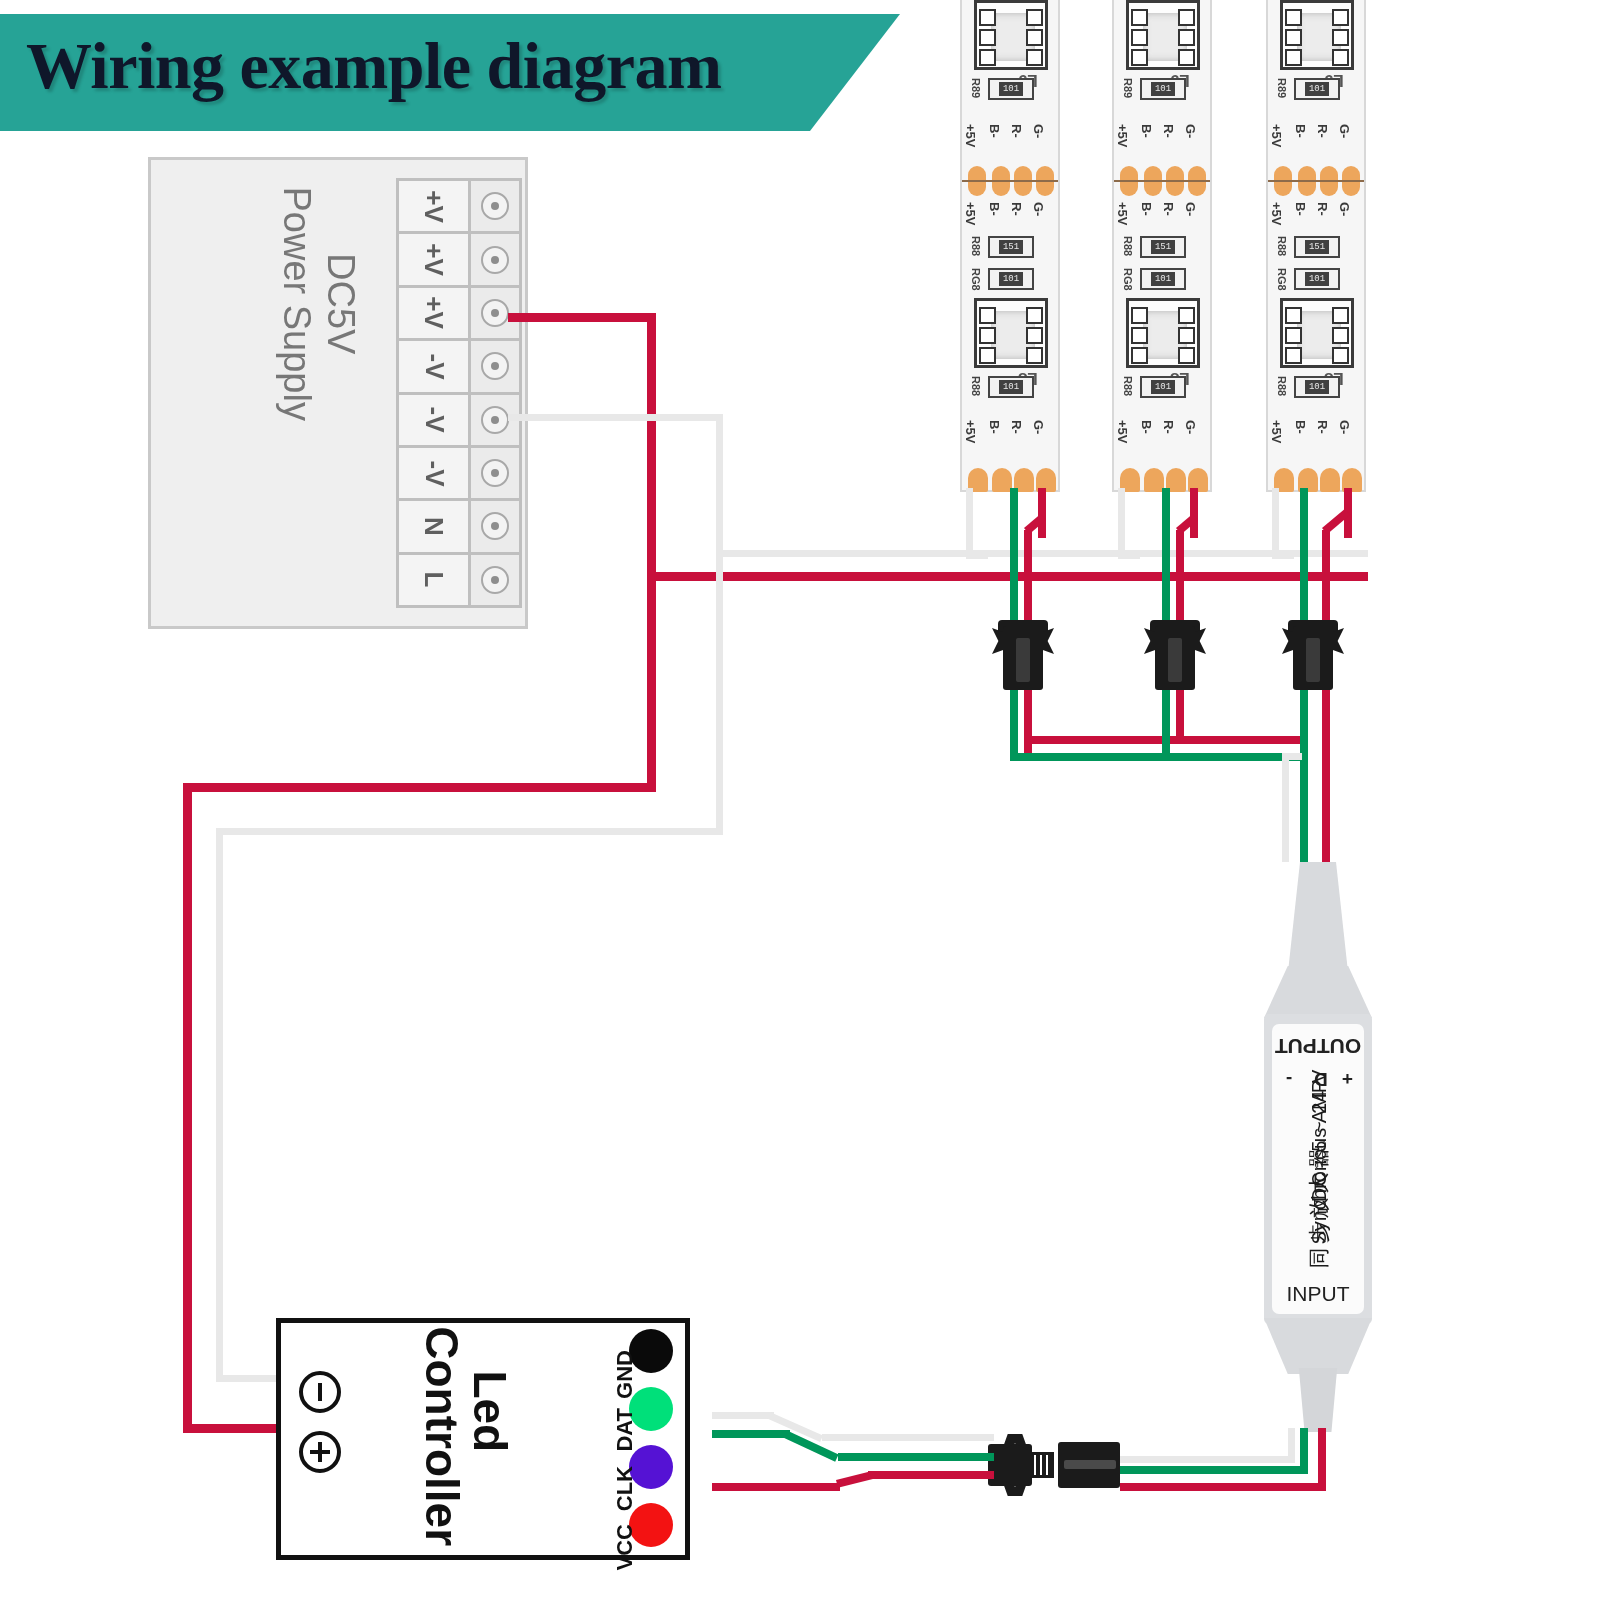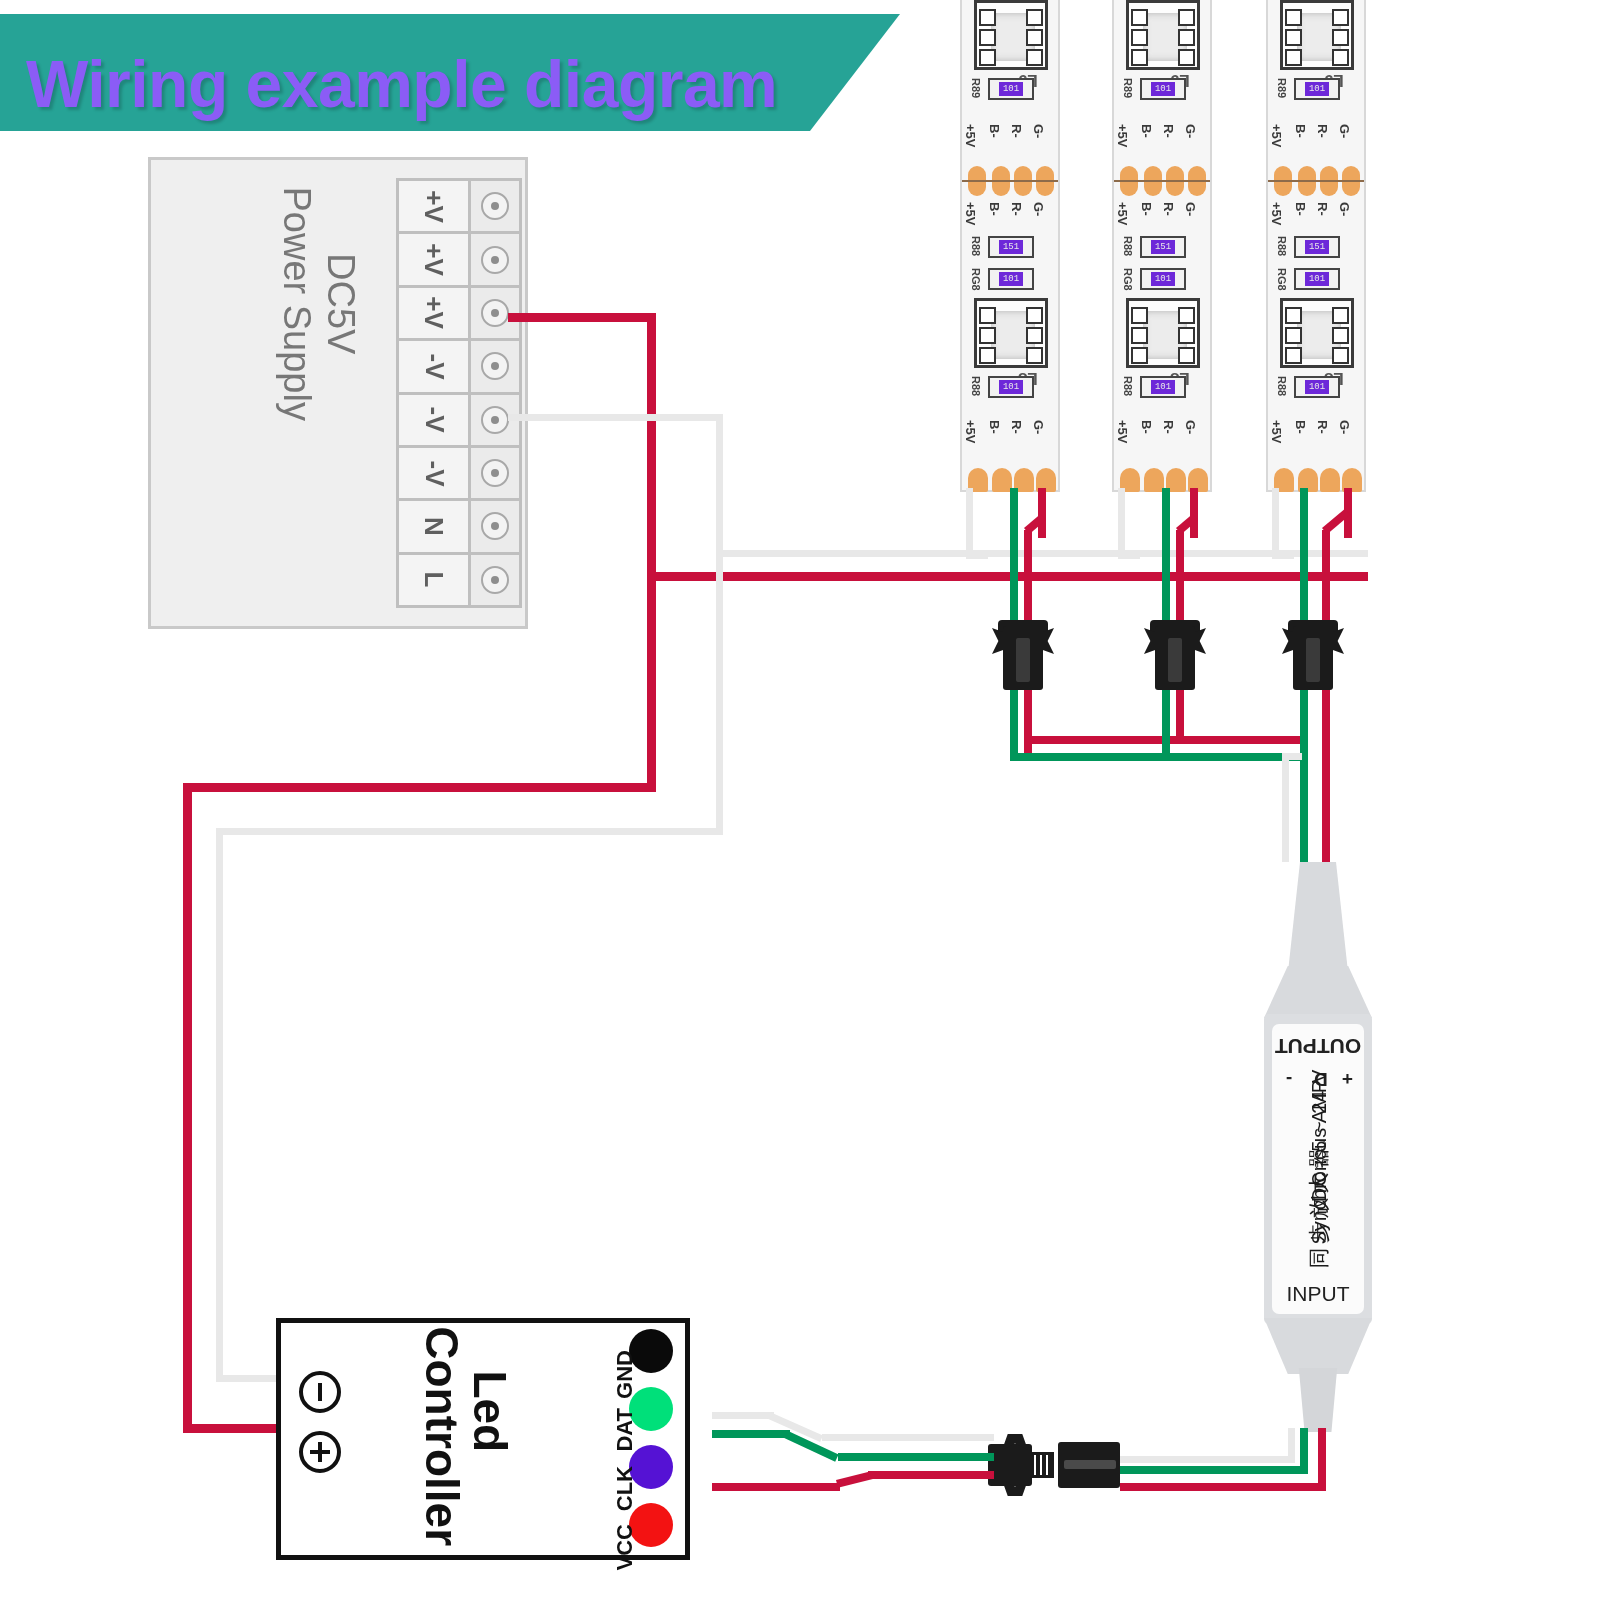--- a/index.html
+++ b/index.html
@@ -5,23 +5,23 @@
   html,body{margin:0;padding:0;background:#fff;}
   body{width:1600px;height:1600px;position:relative;overflow:hidden;
        font-family:"Liberation Sans","DejaVu Sans",sans-serif;}
 
   #stage{position:absolute;left:0;top:0;width:1600px;height:1600px;}
 
   
   #banner{position:absolute;left:0;top:14px;width:900px;height:117px;}
   #banner .shape{position:absolute;inset:0;background:#26a396;
       clip-path:polygon(0 0, 900px 0, 810px 117px, 0 117px);}
-  #banner .title{position:absolute;left:26px;top:32px;width:820px;
-      color:#8b5cf6;font-size:66px;font-weight:bold;letter-spacing:-0.5px;
-      text-shadow:3px 3px 3px rgba(0,0,0,0.18);white-space:nowrap;}
+  #banner .title{position:absolute;left:26px;top:14px;width:820px;
+      color:#0f172a;font-size:66px;font-weight:bold;letter-spacing:-0.5px;
+      text-shadow:3px 3px 3px rgba(0,0,0,0.18);white-space:nowrap;font-family:Liberation Serif, serif;}
 
   
   #psu{position:absolute;left:148px;top:157px;width:380px;height:472px;
        background:#efefef;border:3px solid #c9c9c9;box-sizing:border-box;}
   #psu-label{position:absolute;left:188px;top:260px;width:260px;
        transform:rotate(90deg);transform-origin:center;
        color:#777;font-size:38px;line-height:1.15;text-align:center;white-space:nowrap;}
   #psu-label .l2{display:block;}
 
   #term-block{position:absolute;left:396px;top:178px;width:126px;height:430px;
@@ -47,21 +47,21 @@
   .strip{position:absolute;top:-6px;width:100px;height:498px;background:#f6f6f6;
      border:2px solid #d8d8d8;box-sizing:border-box;}
   .strip .led{position:absolute;left:12px;width:74px;height:70px;background:#fdfdfd;
      border:3px solid #3a3a3a;box-sizing:border-box;}
   .strip .led::before{content:"";position:absolute;left:14px;top:10px;width:44px;height:48px;
      border-radius:4px;background:#ececec;box-shadow:inset 0 0 7px rgba(120,120,120,.5);}
   .strip .ledpads{position:absolute;inset:0;}
   .strip .ledpad{position:absolute;width:13px;height:13px;background:#fff;border:2px solid #333;}
   .strip .res{position:absolute;left:26px;width:46px;height:22px;background:#f2f2f2;
      border:2px solid #444;box-sizing:border-box;display:flex;align-items:center;justify-content:center;}
-  .strip .res i{display:block;width:24px;height:14px;background:#6d28d9;font-style:normal;
+  .strip .res i{display:block;width:24px;height:14px;background:#404040;font-style:normal;
      color:#e8e8e8;font-size:9px;line-height:14px;text-align:center;font-family:"Liberation Mono",monospace;}
   .strip .rlabel{position:absolute;font-size:11px;color:#444;font-weight:bold;
      transform:rotate(90deg);transform-origin:left top;white-space:nowrap;}
   .strip .lnum{position:absolute;font-size:17px;color:#555;font-weight:bold;
      transform:rotate(180deg);white-space:nowrap;}
   .strip .padrow{position:absolute;left:0;width:100%;height:30px;}
   .strip .pad{position:absolute;width:18px;height:30px;border-radius:9px;background:#eda65c;}
   .strip .cutline{position:absolute;left:0;width:100%;height:2px;background:#8d6b4a;}
   .strip .plabel{position:absolute;font-size:13px;color:#3a3a3a;font-weight:bold;
      transform:rotate(90deg);transform-origin:left top;white-space:nowrap;}

